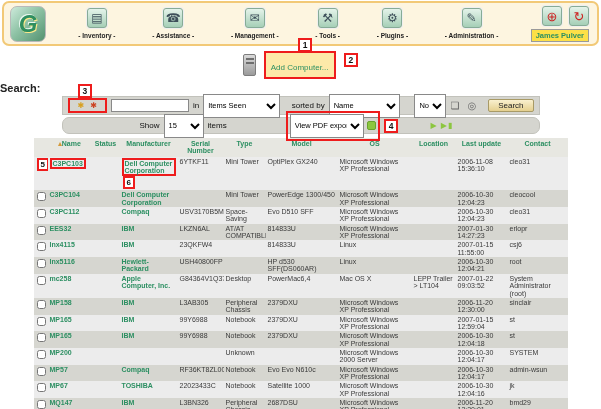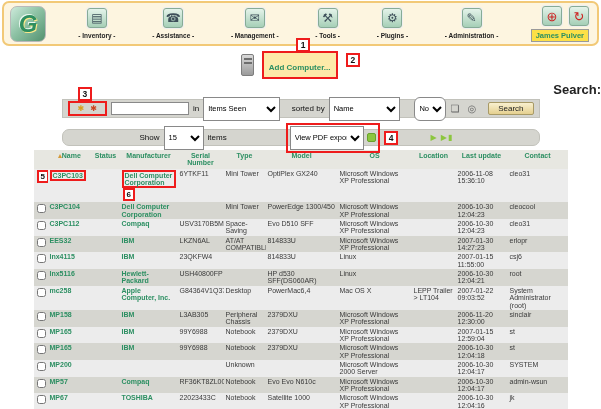--- a/index.html
+++ b/index.html
@@ -58,44 +58,44 @@
     display:flex; align-items:center; justify-content:center; gap:8px;
   }
   .pc-icon {
     width:13px; height:22px; border:1px solid #7d7d7d; border-radius:2px;
     background:linear-gradient(#d9d9d9,#9b9b9b); position:relative;
   }
   .pc-icon::before {
     content:""; position:absolute; left:2px; top:3px; width:8px; height:2px;
     background:#6e6e6e; box-shadow:0 4px 0 #6e6e6e;
   }
-  .link-green { color:#2c8f62; font-weight:bold; font-size:8px; text-decoration:none; cursor:pointer; }
+  .link-green { color:#2c8f62; font-weight:normal; font-size:8px; text-decoration:none; cursor:pointer; }
   .ann-wrap { display:inline-block; padding:3px 5px; }
   
-  .search-title { text-align:right; font-weight:bold; font-size:13px; margin:3px 0 2px; }
+  .search-title { text-align:left; font-weight:bold; font-size:11px; margin:3px 0 2px; }
   .bar {
     width:478px; margin:0 auto; background:#d5d5cf;
     border:1px solid #c2c2bb;
     display:flex; align-items:center; font-size:8px; padding:0 5px;
   }
   .search-bar { height:19px; gap:4px; }
   .stars-box { display:inline-flex; gap:6px; padding:1px 8px; align-items:center; }
   .star1 { color:#d8a020; font-size:8px; }
   .star2 { color:#cc4422; font-size:8px; }
   input.search-input { width:78px; height:13px; border:1px solid #898989; font-size:8px; padding:0 2px; background:#fff; }
   select { font-size:7.5px; height:24px; border:1px solid #898989; background:#fff; }
   .lbl { font-size:8px; color:#111; white-space:nowrap; }
   .mini-icon { color:#666; font-size:10px; line-height:10px; }
   .btn {
     font-size:8px; color:#222; cursor:pointer;
     background:linear-gradient(#f9f0cf,#e5d08f);
     border:1px solid #a89a66; border-radius:2px; padding:1px 9px;
   }
   
-  .pager-bar { height:17px; margin-top:11px; gap:4px;border-radius:7px; }
+  .pager-bar { height:17px; margin-top:2px; gap:4px;border-radius:7px; }
   .show-group { display:flex; align-items:center; gap:4px; margin-left:72px; }
   .export-group { display:flex; align-items:center; gap:3px; margin-left:55px; }
   .go-icon { width:9px; height:9px; border-radius:2px; background:#8cc63f; border:1px solid #69a32c; display:inline-block; }
   .range { font-weight:bold; font-size:8px; margin-left:auto; }
   .pg-arrows { margin-left:28px; margin-right:6px; color:#8cc63f; font-size:8px; letter-spacing:1px; white-space:nowrap; }
   
   table.grid {
     width:534px; margin:4px auto 0; border-collapse:collapse;
     table-layout:fixed; font-size:7px; line-height:1.05;
   }
@@ -171,21 +171,21 @@
   </span>
   <input class="search-input" type="text" style="">
   <span class="lbl">in</span>
   <select style="width:96px;">
     <option>Items Seen</option>
   </select>
   <span class="lbl" style="margin-left:8px;">sorted by</span>
   <select style="width:90px;">
     <option>Name</option>
   </select>
-  <select style="width:32px; margin-left:10px;border-radius:6px;">
+  <select style="width:32px; margin-left:10px;">
     <option>No</option>
   </select>
   <span class="mini-icon">❏</span>
   <span class="mini-icon" style="margin-left:4px;">◎</span>
   <button class="btn" style="margin-left:8px;">Search</button>
 </div>
 
 <div class="bar pager-bar">
   <span class="show-group">
     <span class="lbl">Show</span>

